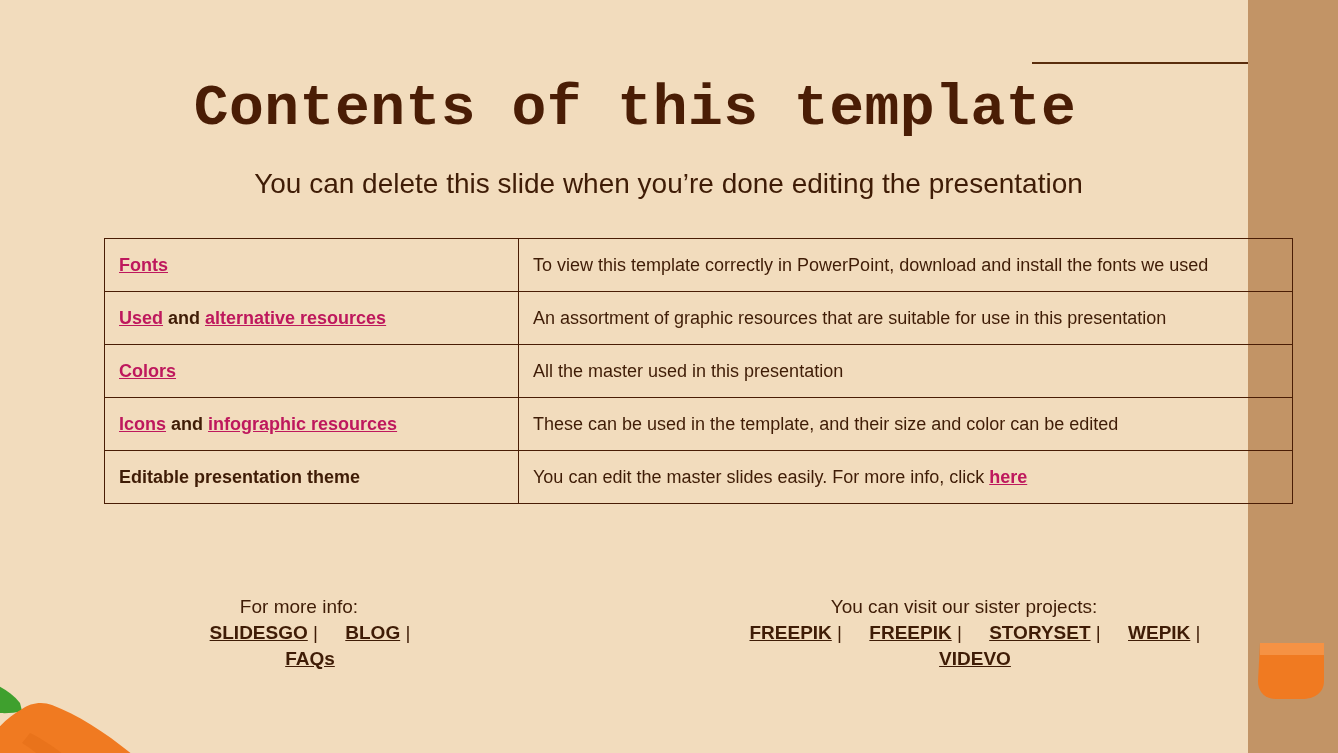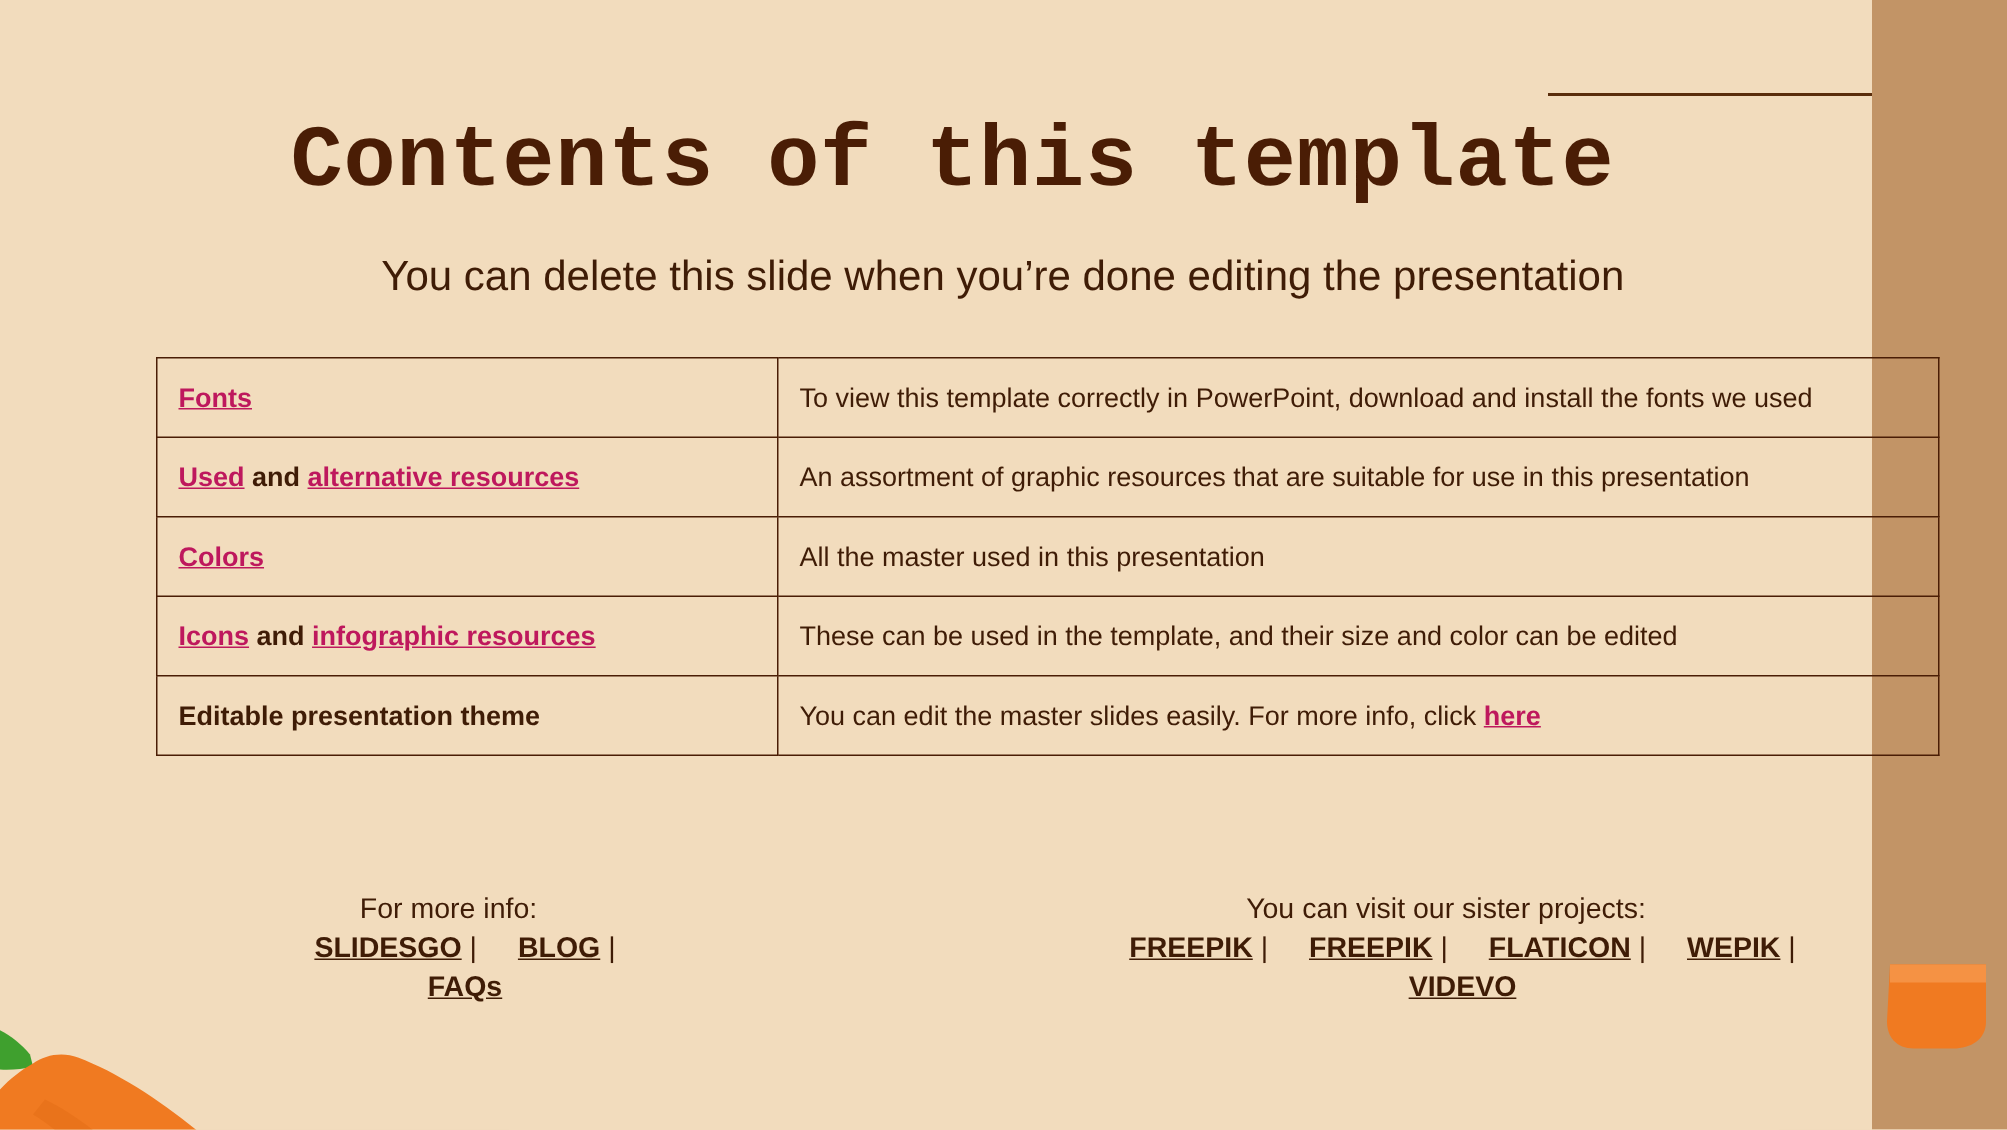--- a/index.html
+++ b/index.html
@@ -220,18 +220,18 @@
   <div class="footer">
     <div class="footer-col footer-left">
       <div>For more info:</div>
       <div class="footer-links">
         <a href="#">SLIDESGO</a><span class="sep"> | </span><a href="#">BLOG</a><span class="sep"> | </span><a href="#">FAQs</a>
       </div>
     </div>
     <div class="footer-col footer-right">
       <div>You can visit our sister projects:</div>
       <div class="footer-links">
-        <a href="#">FREEPIK</a><span class="sep"> | </span><a href="#">FREEPIK</a><span class="sep"> | </span><a href="#">FLATICON</a><span class="sep"> | </span><a href="#">WEPIK</a><span class="sep"> | </span><a href="#">VIDEVO</a>
+        <a href="#">FREEPIK</a><span class="sep"> | </span><a href="#">FREEPIK</a><span class="sep"> | </span><a href="#">STORYSET</a><span class="sep"> | </span><a href="#">WEPIK</a><span class="sep"> | </span><a href="#">VIDEVO</a>
       </div>
     </div>
   </div>
 
 </div>
 
 </body></html>

